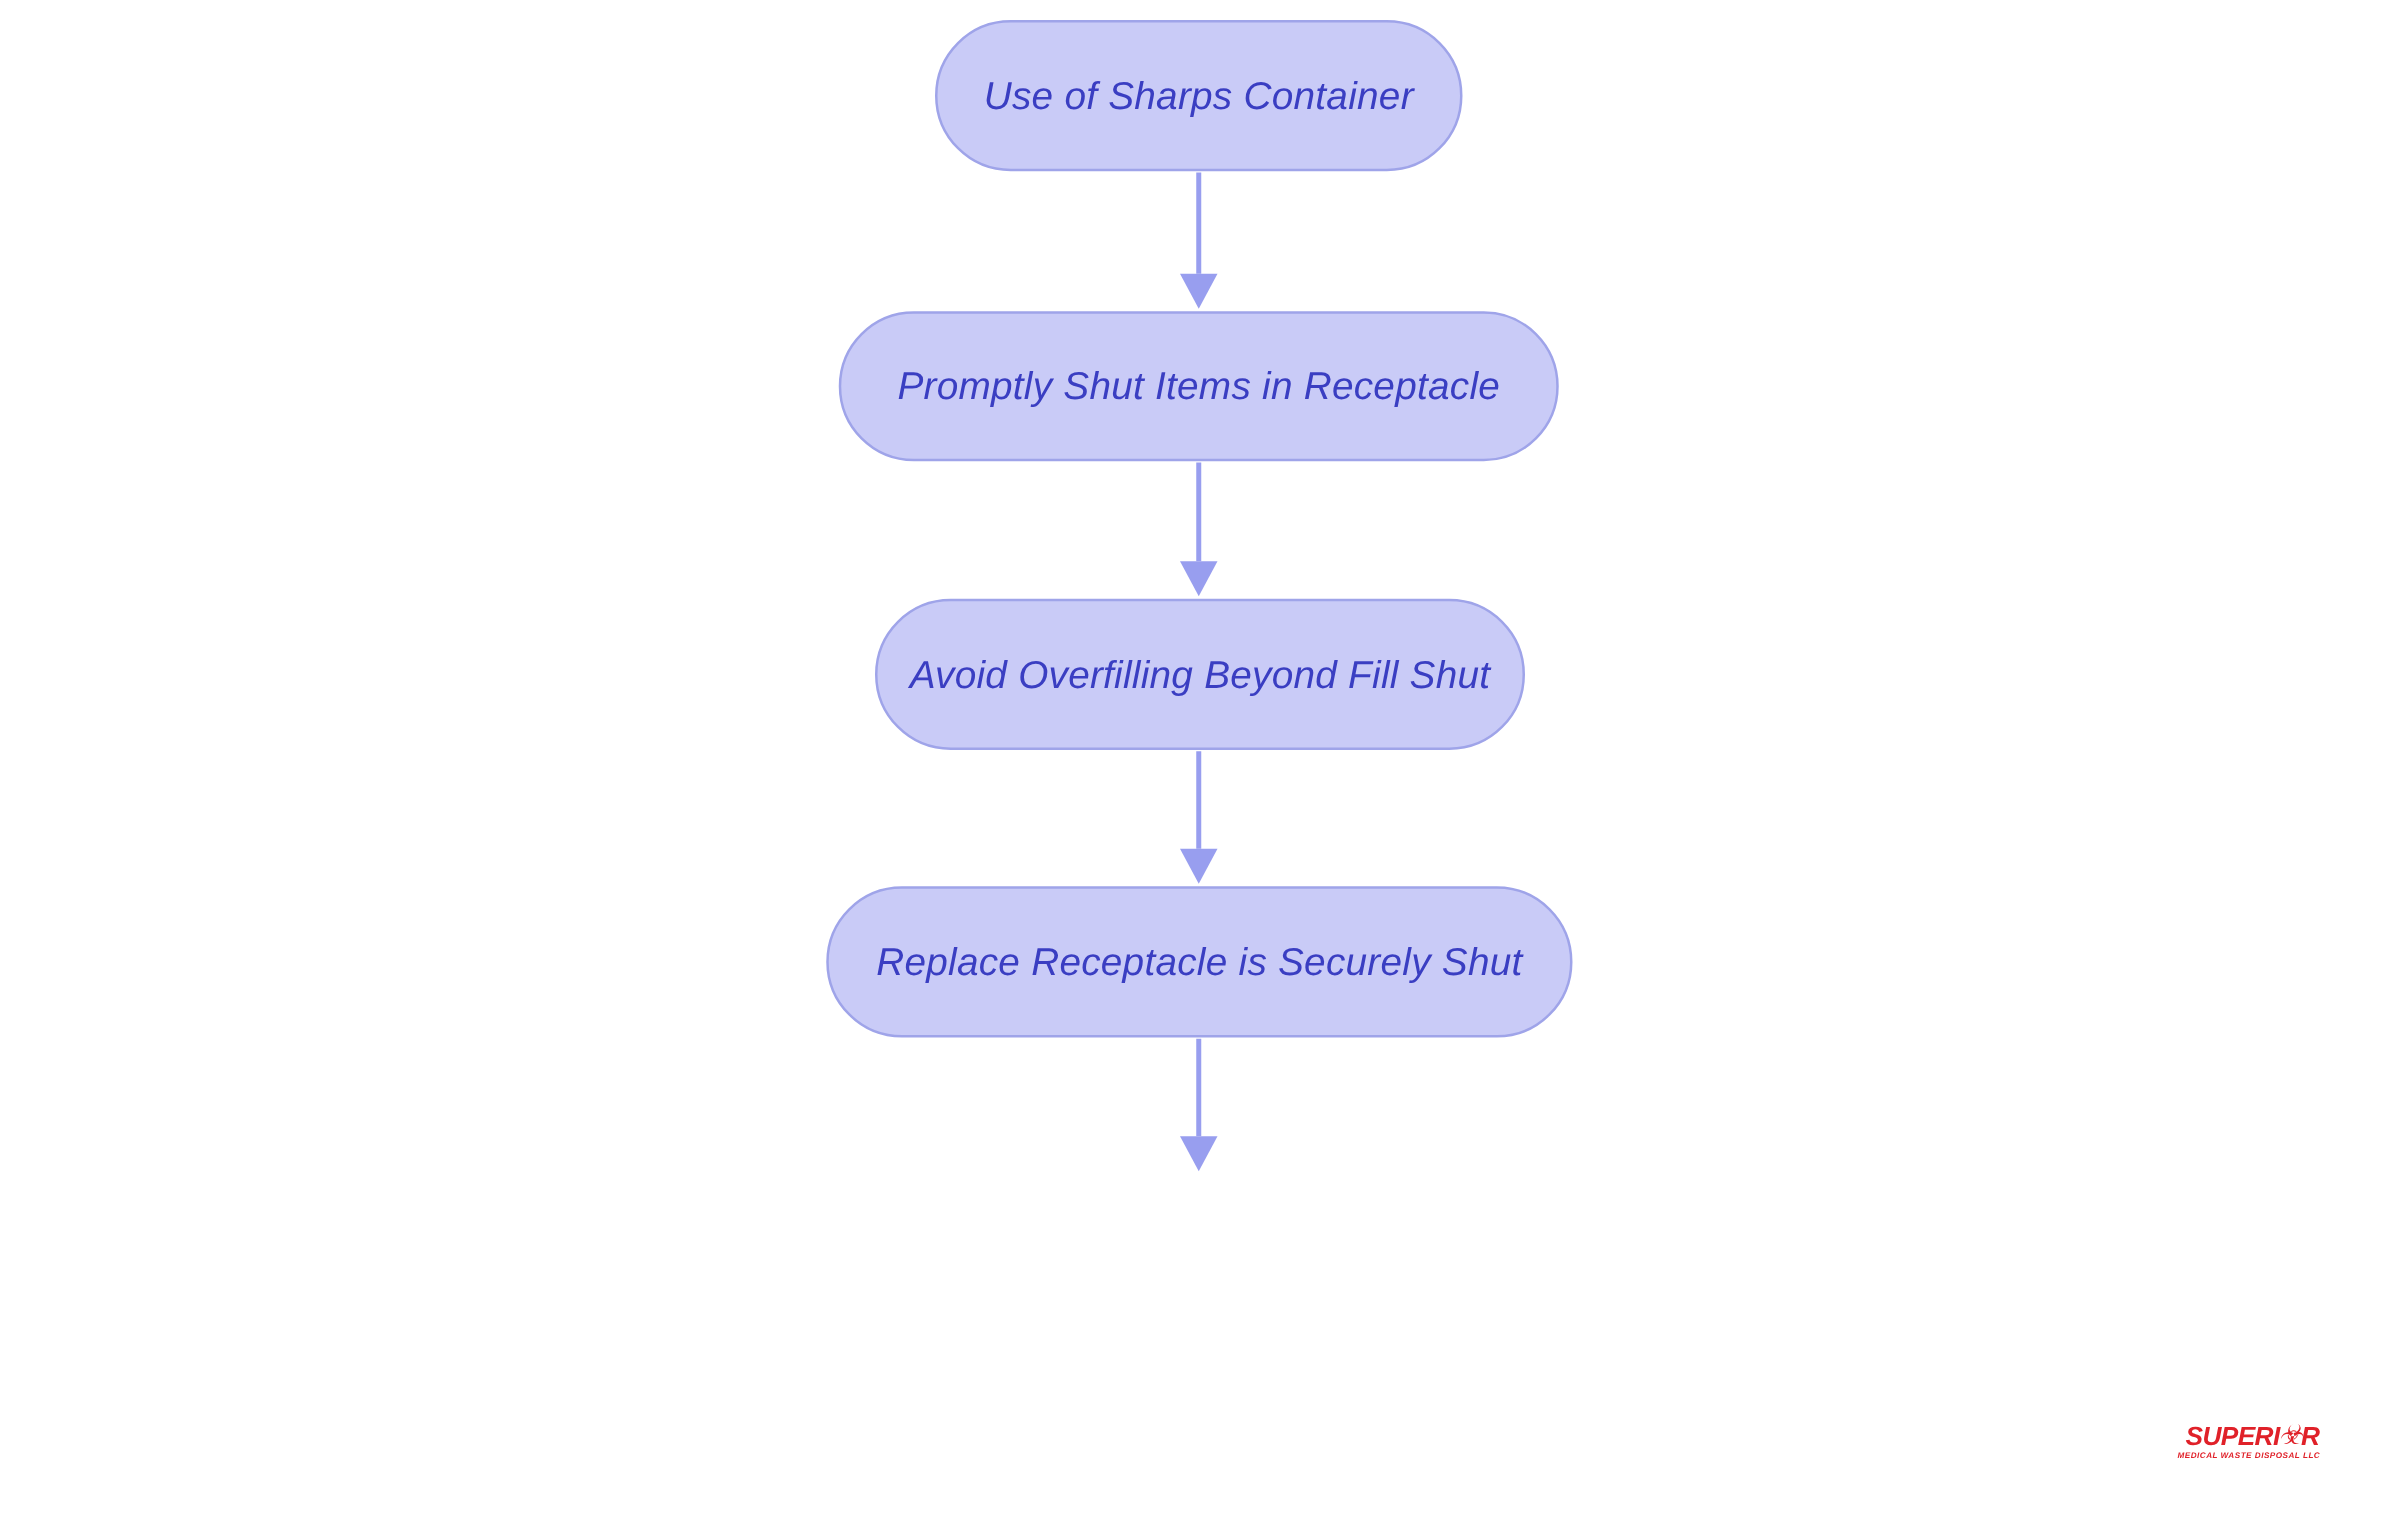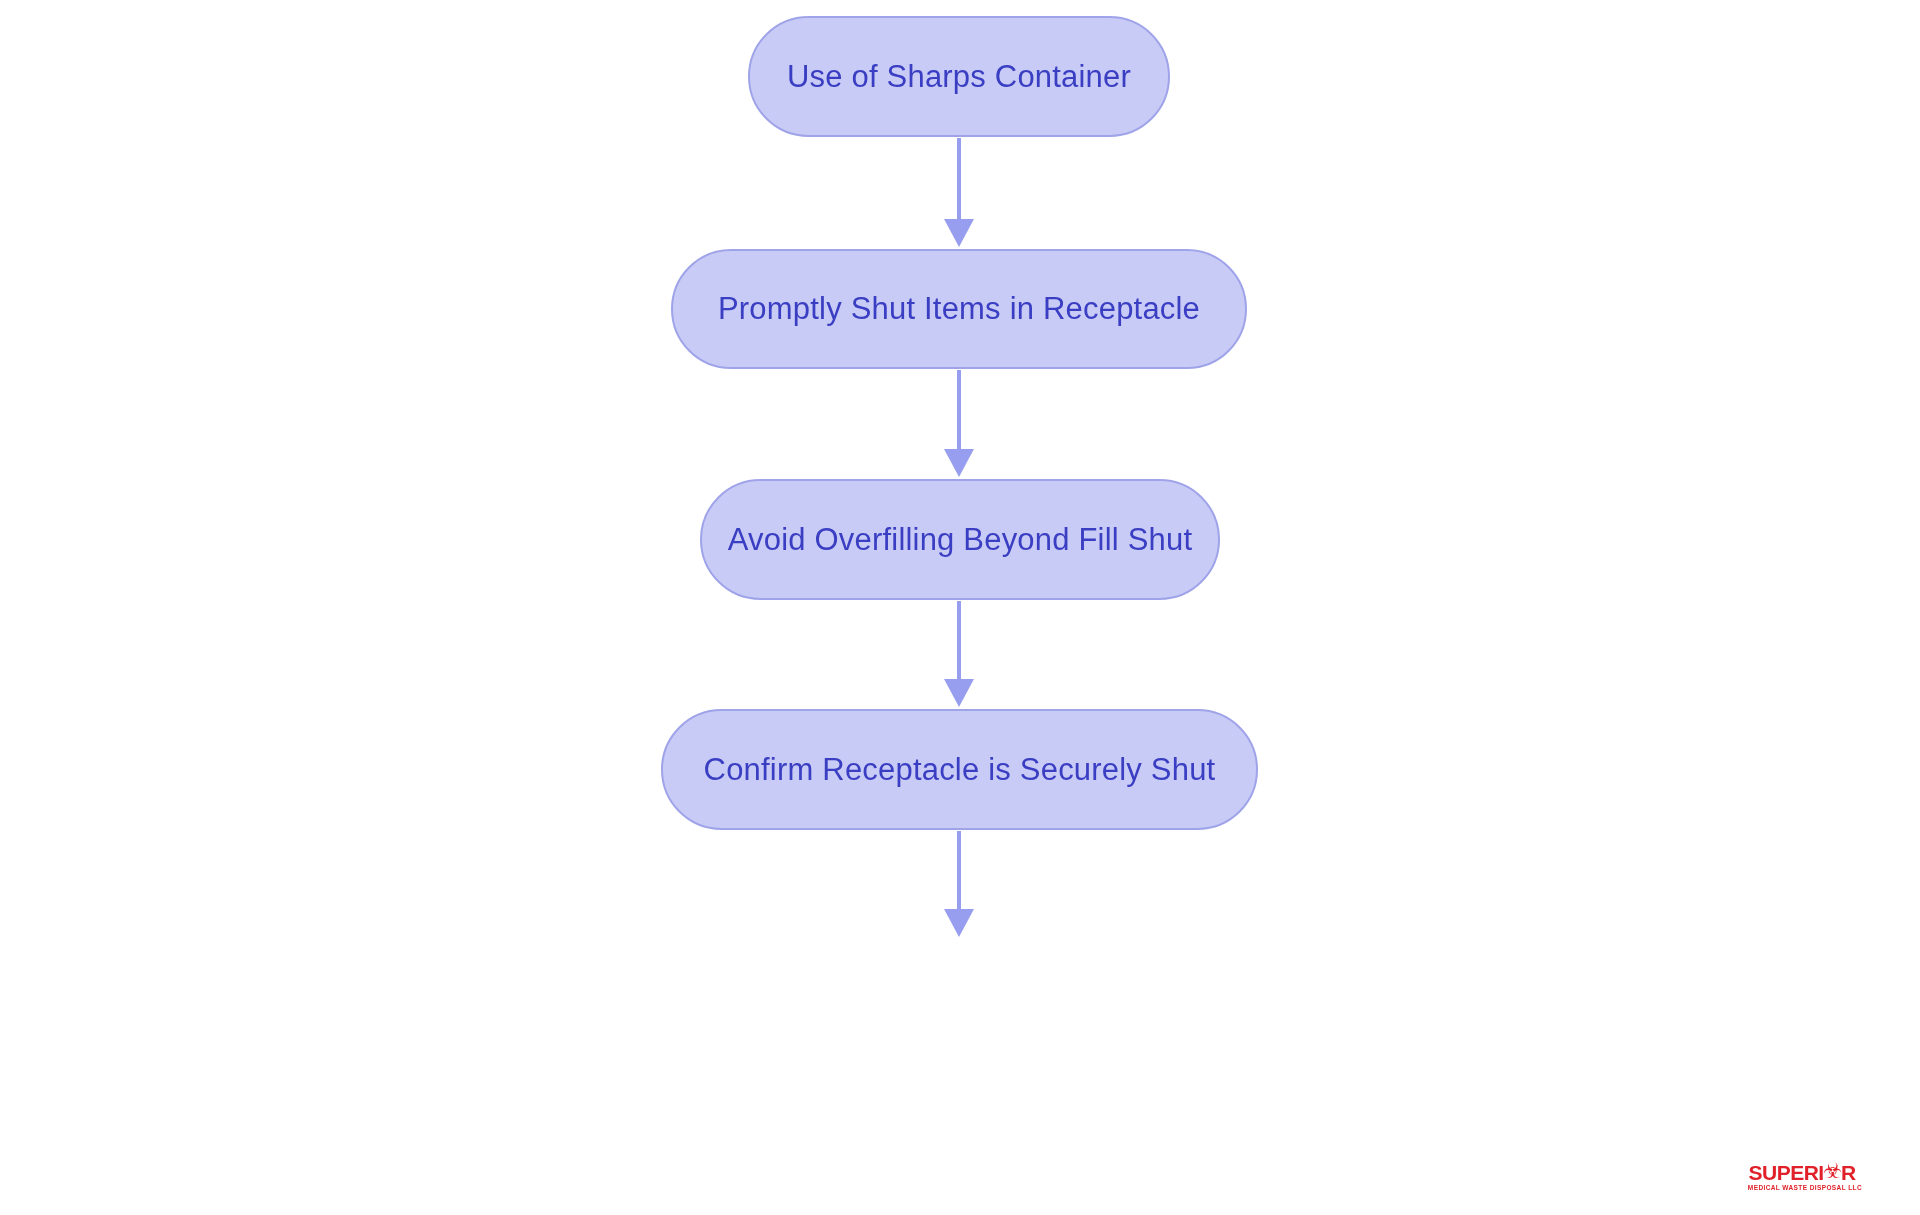--- a/index.html
+++ b/index.html
@@ -7,20 +7,21 @@
     padding: 0;
     background: #ffffff;
     font-family: "Liberation Sans", sans-serif;
   }
   .canvas {
     position: relative;
     width: 1920px;
     height: 1215px;
     background: #ffffff;
     overflow: hidden;
+    font-style: italic;
   }
   .flow-node {
     position: absolute;
     box-sizing: border-box;
     background: #c9cbf7;
     border: 2px solid #9fa4e9;
     border-radius: 62px;
     color: #3a3ec2;
     font-size: 31px;
     letter-spacing: 0.2px;
@@ -58,24 +59,23 @@
   .a3-line { top: 601px; height: 78px; }
   .a3-head { top: 679px; }
   .a4-line { top: 831px; height: 78px; }
   .a4-head { top: 909px; }
 
   .logo {
     position: absolute;
     left: 1742px;
     top: 1138px;
     width: 120px;
-    text-align: right;
+    text-align: left;
     color: #e02129;
     line-height: 1;
-    margin-top: 23px;
   }
   .logo-brand {
     font-size: 21px;
     font-weight: 800;
     letter-spacing: -0.5px;
     white-space: nowrap;
     display: flex;
     align-items: center;
     justify-content: center;
   }
@@ -114,21 +114,21 @@
   <div class="arrow-head a2-head"></div>
 
   <div class="flow-node node-3">
     <span>Avoid Overfilling Beyond Fill Shut</span>
   </div>
 
   <div class="arrow-line a3-line"></div>
   <div class="arrow-head a3-head"></div>
 
   <div class="flow-node node-4">
-    <span>Confirm Receptacle is Securely Shut</span>
+    <span>Replace Receptacle is Securely Shut</span>
   </div>
 
   <div class="arrow-line a4-line"></div>
   <div class="arrow-head a4-head"></div>
 
 
   <div class="logo">
     <div class="logo-brand">
       <span>SUPERI</span>
       <span class="logo-biohazard">☣</span>

